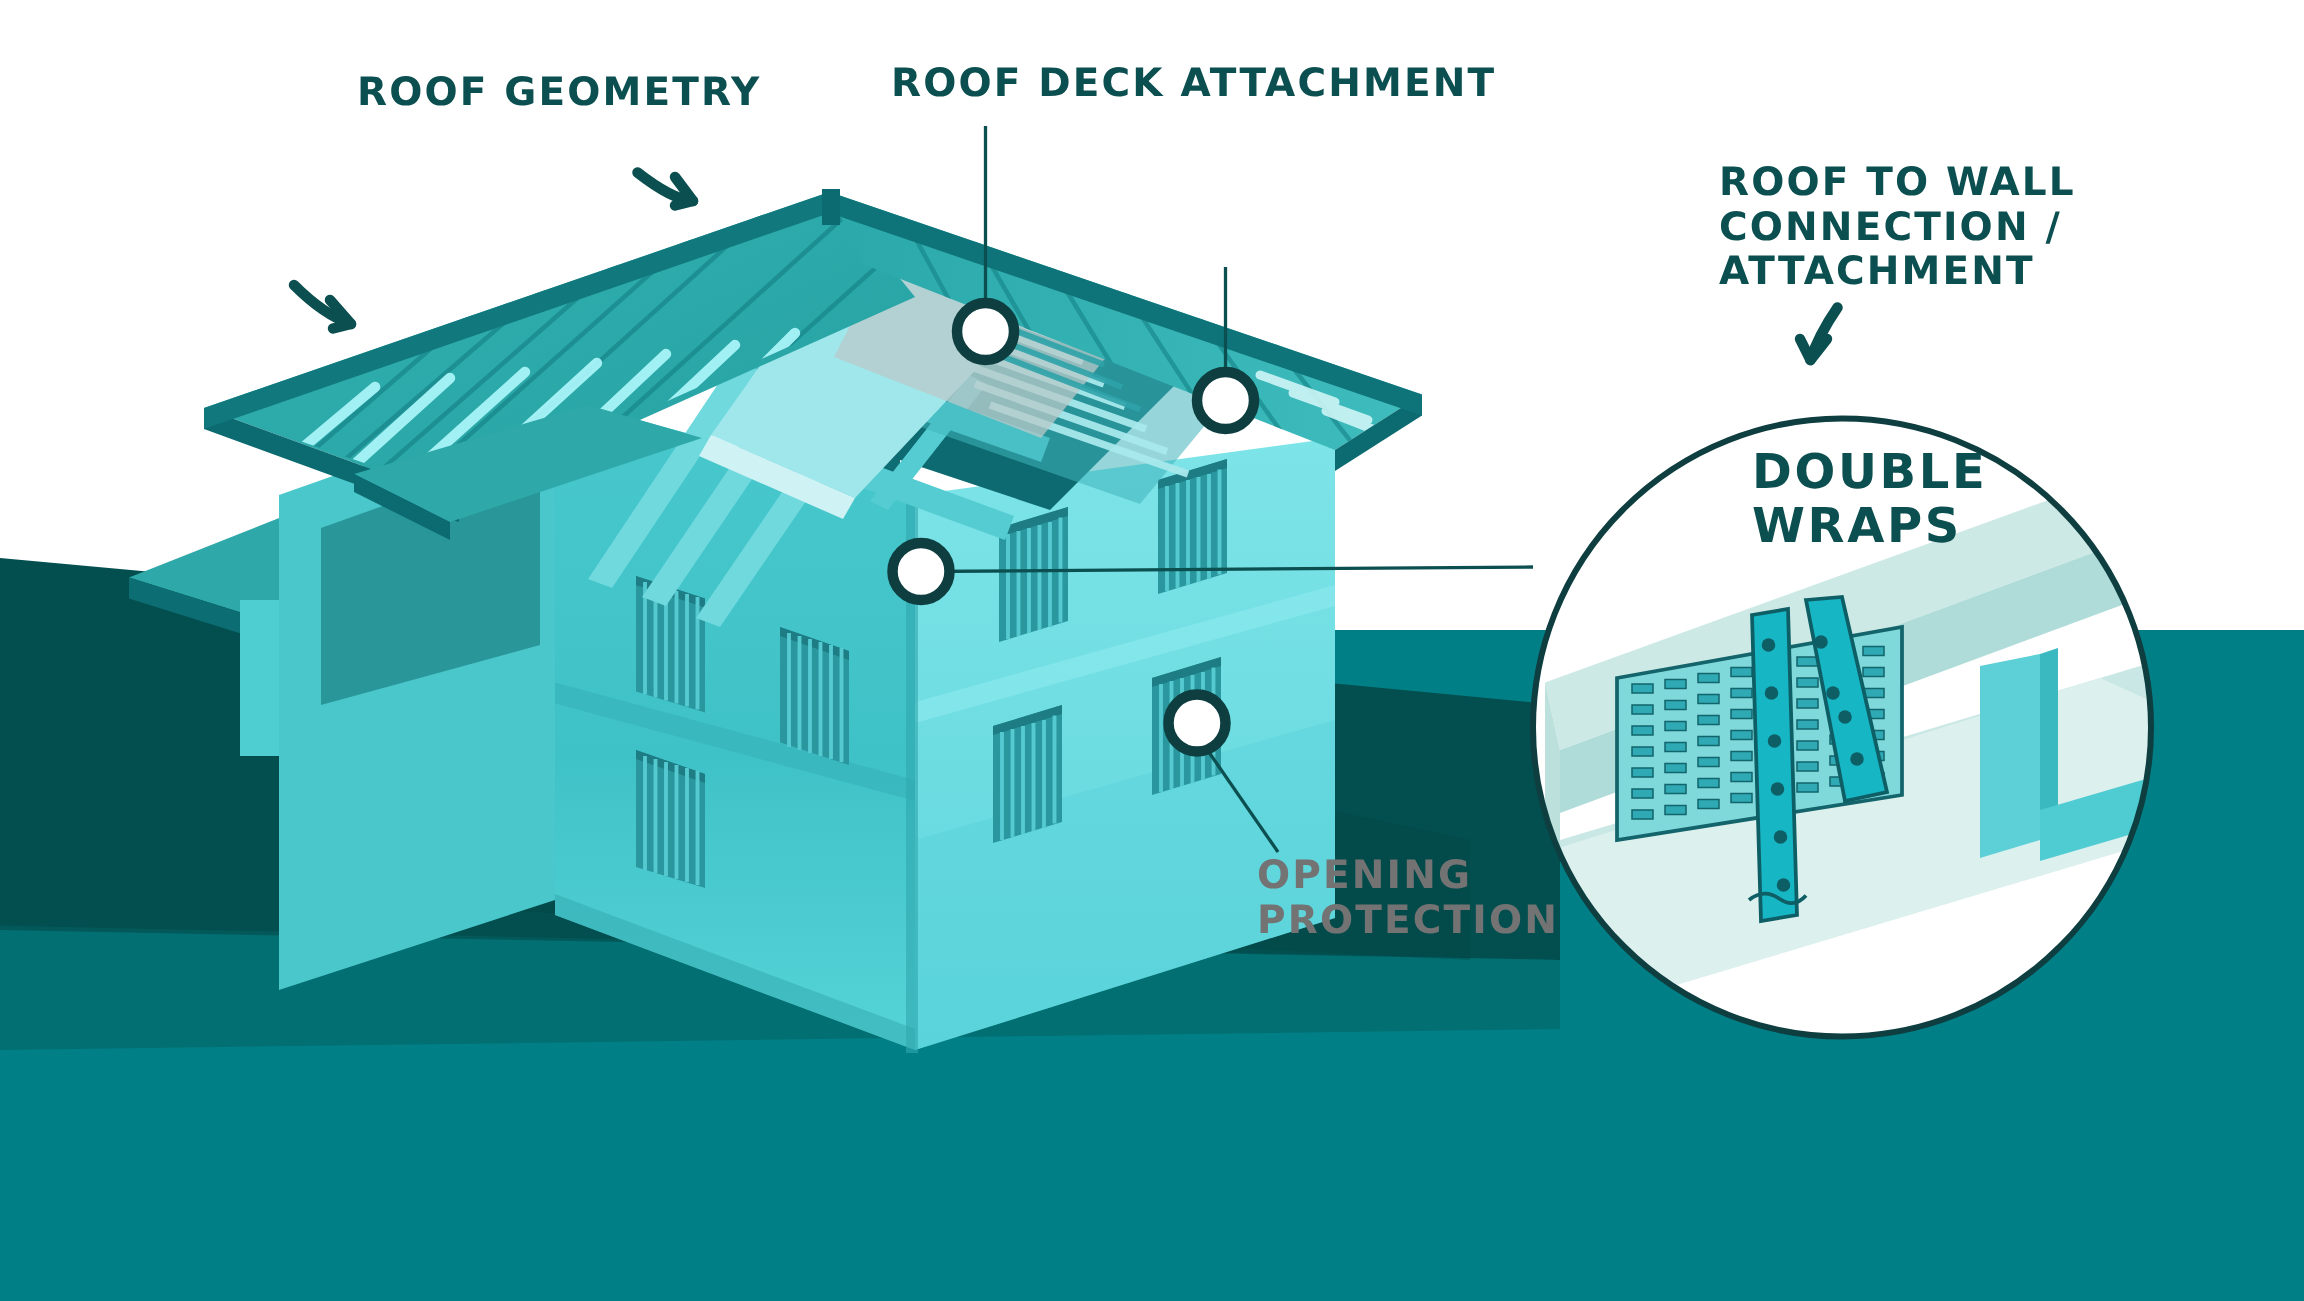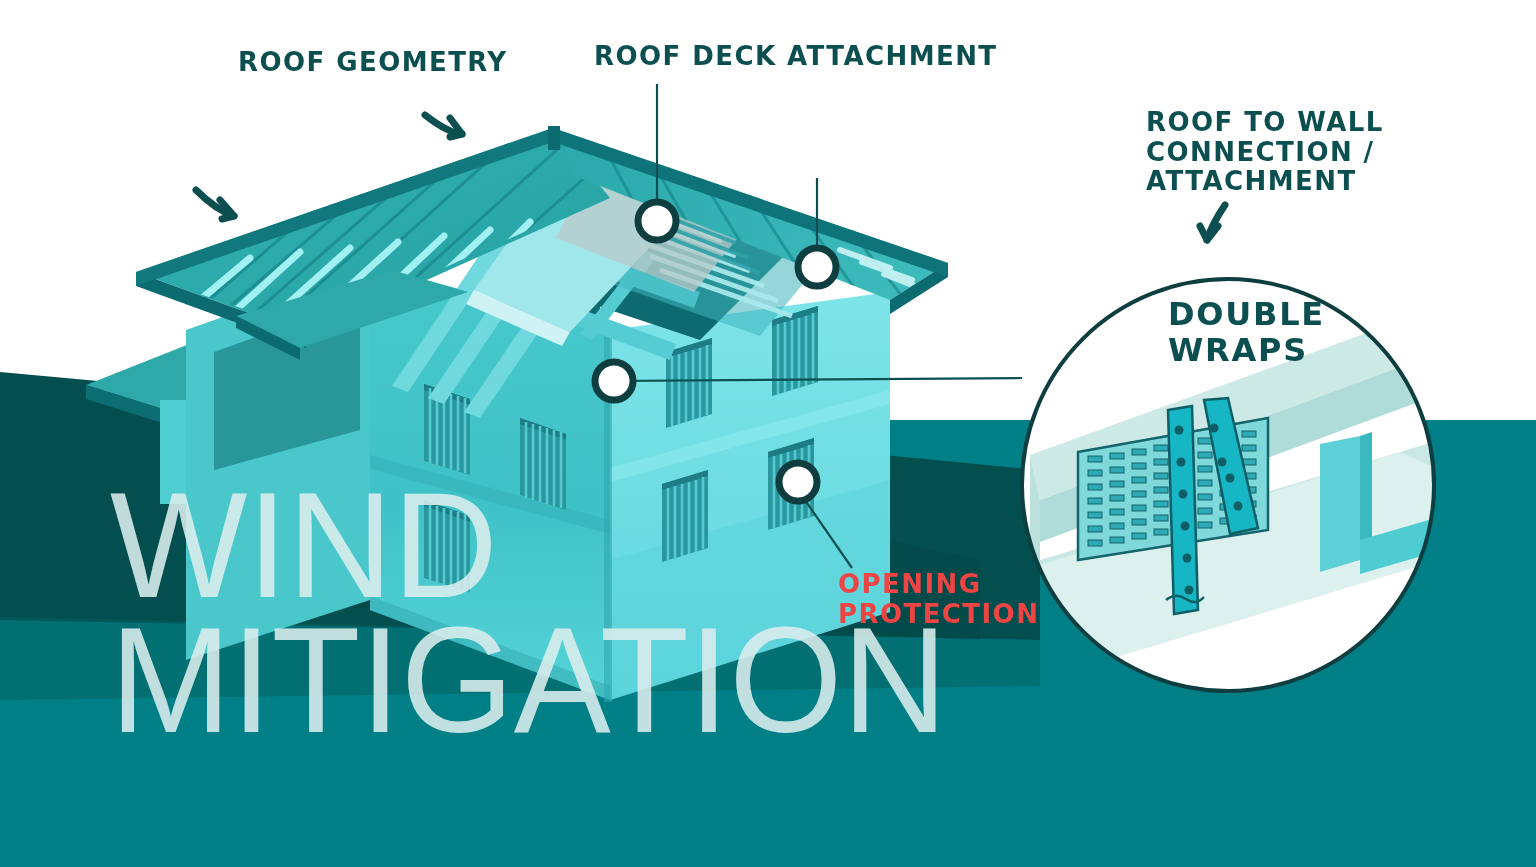--- a/index.html
+++ b/index.html
@@ -21,21 +21,21 @@
     position:absolute;
     font-family:"DejaVu Sans", sans-serif;
     font-weight:700;
     letter-spacing:0.055em;
     color:#0C4F50;
     line-height:1.14;
     white-space:pre-line;
     text-transform:uppercase;
     font-size:26px;
   }
-  .lbl.white{ color:#ef4444; }
+  .lbl.white{ color:#737373; }
 
   #title{
     position:absolute;
     left:110px; top:478px;
     font-family:"Liberation Sans", sans-serif;
     font-weight:400;
     color:#DCEEEE;
     opacity:0.88;
     line-height:0.90;
     letter-spacing:-0.004em;
@@ -470,24 +470,20 @@
             <circle cx="1222" cy="462" r="4.5"></circle>
             <circle cx="1230" cy="478" r="4.5"></circle>
             <circle cx="1238" cy="506" r="4.5"></circle>
           </g>
         </g>
       </g>
       <circle cx="1228" cy="485" r="206" fill="none" stroke="#0E3E40" stroke-width="4"></circle>
     </g>
   </svg>
 
-  <div id="title">
-    <span class="l1">WIND</span>
-    <span class="l2">MITIGATION</span>
-  </div>
 
   <div class="lbl" style="left:238px; top:48px;">ROOF GEOMETRY</div>
   <div class="lbl" style="left:594px; top:42px;">ROOF DECK ATTACHMENT</div>
   <div class="lbl" style="left:1146px;top:108px;">ROOF TO WALL
 CONNECTION /
 ATTACHMENT</div>
   <div class="lbl white" style="left:838px; top:570px;">OPENING
 PROTECTION</div>
   <div class="lbl" style="left:1168px;top:296px; font-size:32px;">DOUBLE
 WRAPS</div>

